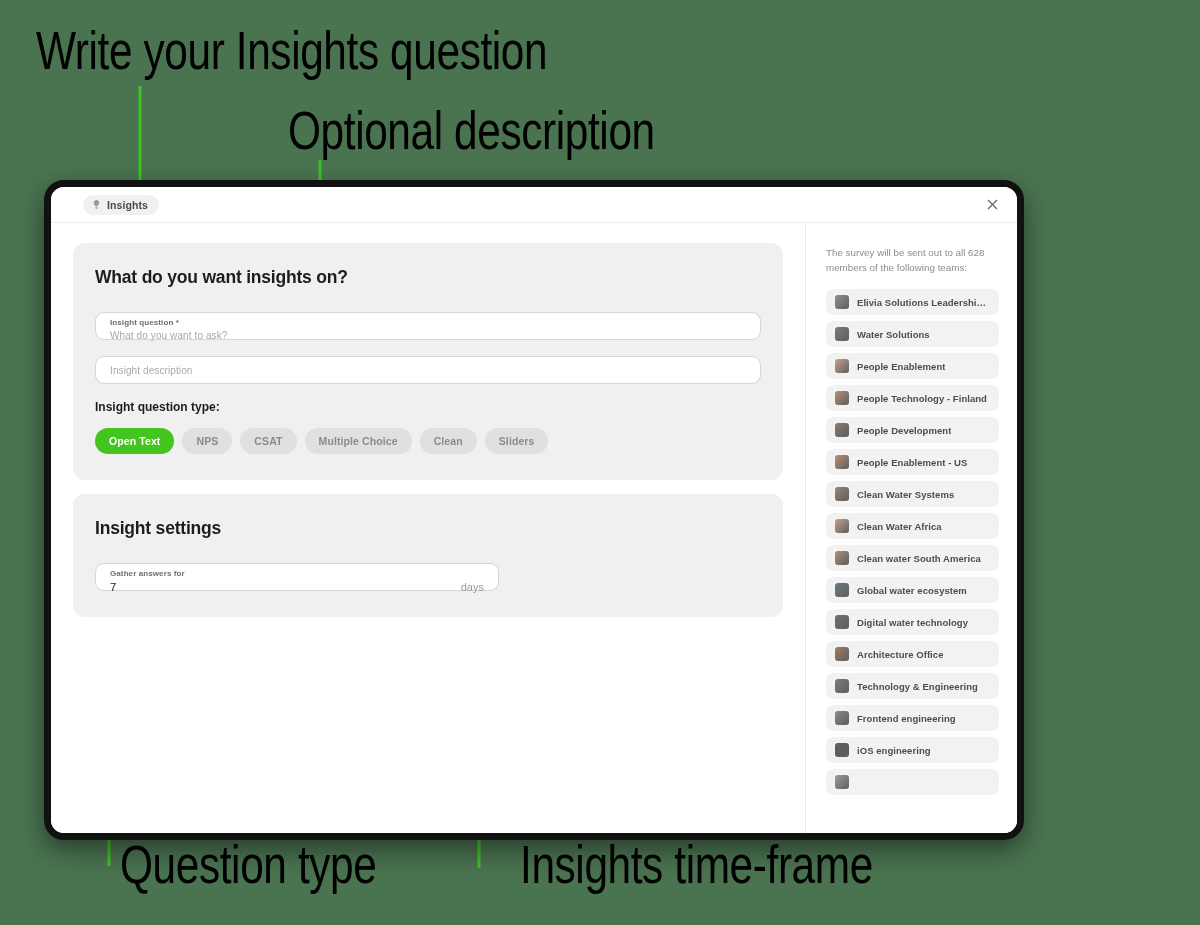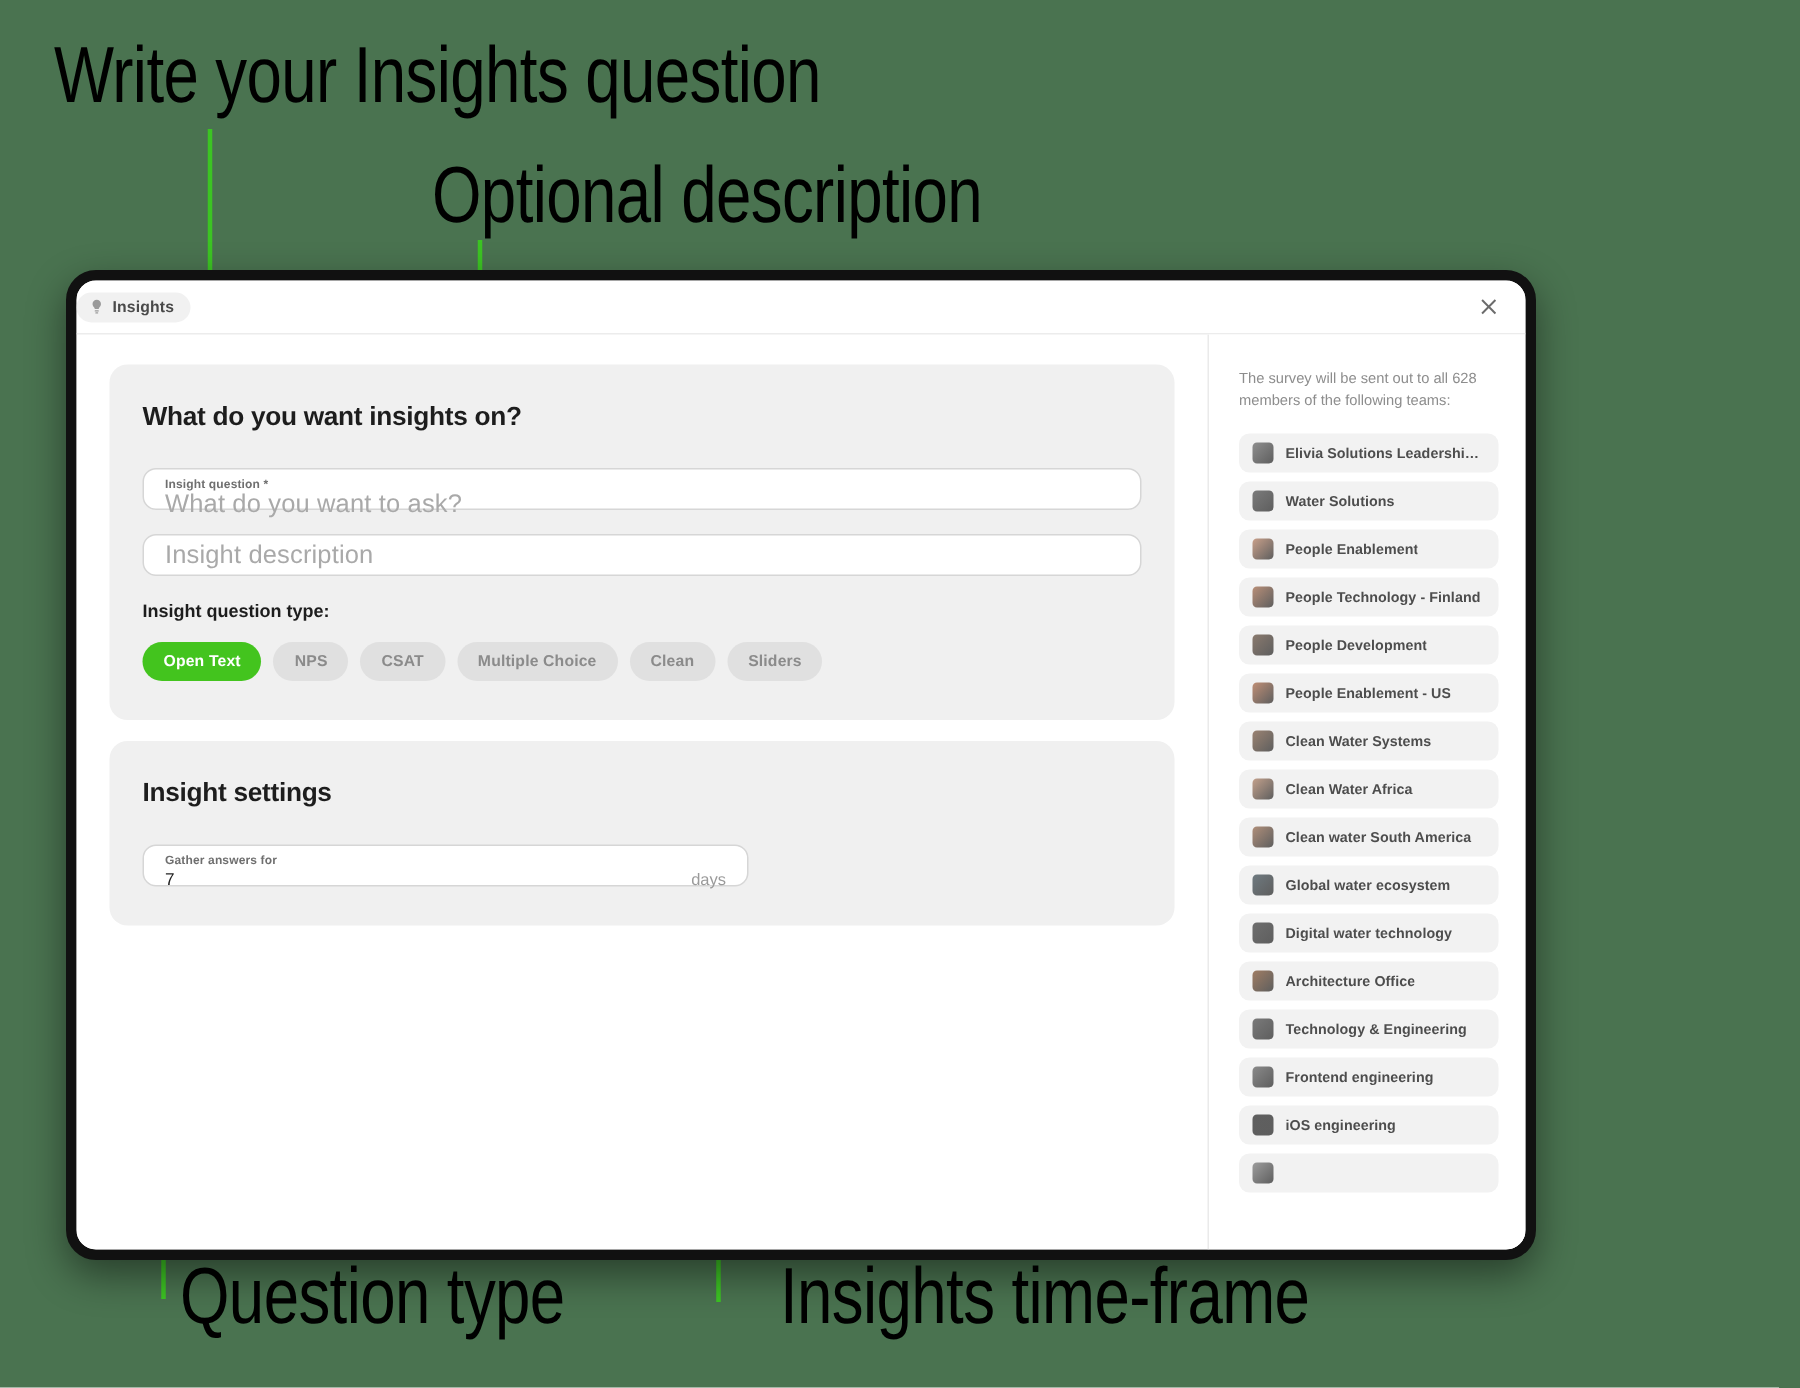--- a/index.html
+++ b/index.html
@@ -53,21 +53,21 @@
 
   
   #modal-topbar {
     height: 36px;
     flex: 0 0 36px;
     background: #ffffff;
     border-bottom: 1px solid #ececec;
     display: flex;
     align-items: center;
     justify-content: space-between;
-    padding: 0 14px 0 0;
+    padding: 0 14px 0 32px;
     position: relative;
   }
   #insights-pill {
     display: inline-flex;
     align-items: center;
     gap: 5px;
     background: #f1f1f1;
     border-radius: 14px;
     padding: 4px 11px 4px 8px;
     font-size: 10.5px;
@@ -122,21 +122,21 @@
     position: absolute;
     top: 5px;
     left: 14px;
     font-size: 8px;
     font-weight: 700;
     color: #6f6f6f;
     letter-spacing: 0.1px;
   }
   .field.has-label { padding-top: 11px; }
   .field .placeholder {
-    font-size: 17px;
+    font-size: 10px;
     color: #a9a9a9;
     letter-spacing: 0.1px;
   }
   .field.has-label .placeholder { margin-top: 8px; }
 
   .type-label {
     font-size: 12px;
     font-weight: 700;
     color: #1d1d1d;
     margin: 4px 0 14px 0;

